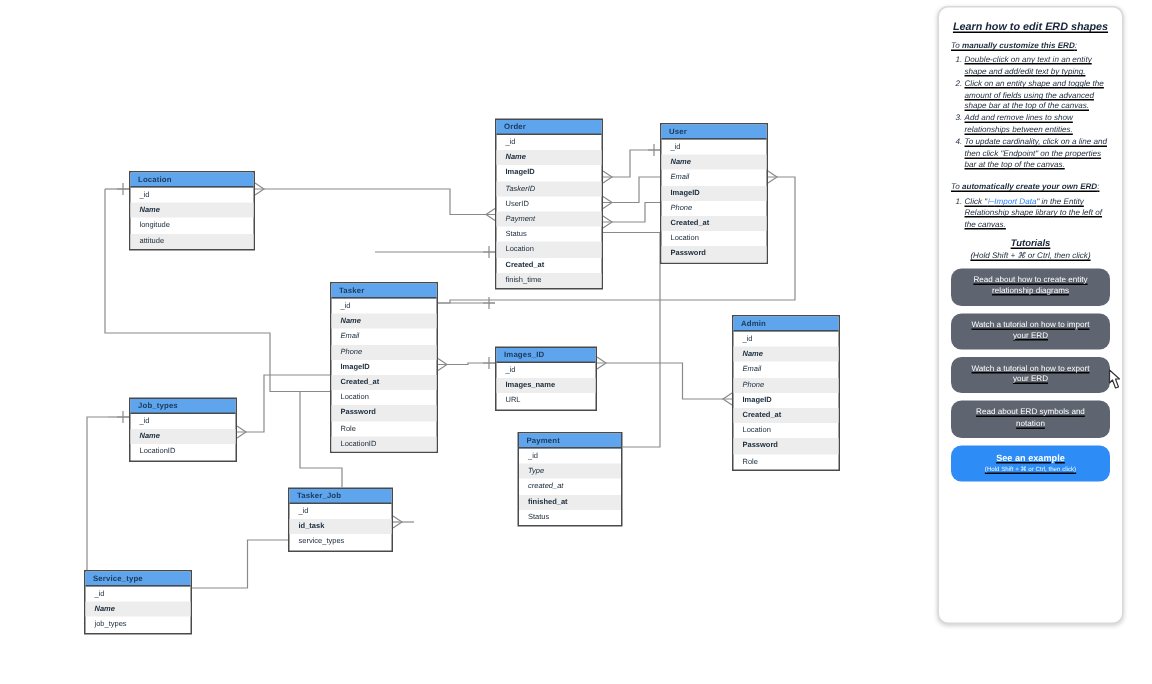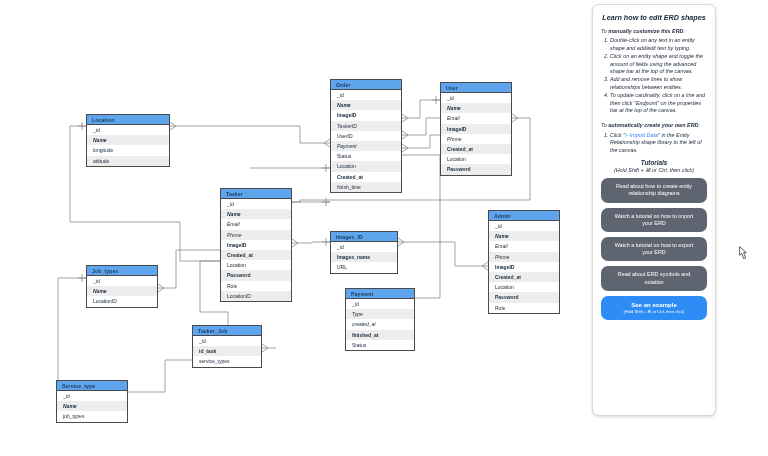--- a/index.html
+++ b/index.html
@@ -46,29 +46,30 @@
     white-space: nowrap;
     overflow: hidden;
   }
   .entity .erow.alt { background:#ededed; }
   .entity .erow.bold { font-weight: 700; }
   .entity .erow.ital { font-style: italic; }
 
   
   #panel {
     position: absolute;
-    left: 592px; top: 4px;
+    left: 625px; top: 4px;
     width: 124px; height: 412px;
     background: #ffffff;
     border: 1px solid #d9d9d9;
     border-radius: 7px;
     box-shadow: 0 1px 3px rgba(0,0,0,.18);
     box-sizing: border-box;
     padding: 7px 8px 6px 8px;
     overflow: hidden;
+    text-decoration: underline;
   }
   #panel h1 {
     margin: 1px 0 6px 0;
     font-size: 7.2px;
     line-height: 9px;
     text-align: center;
     color: #16243a;
     font-weight: 700;
     font-style: italic;
   }

